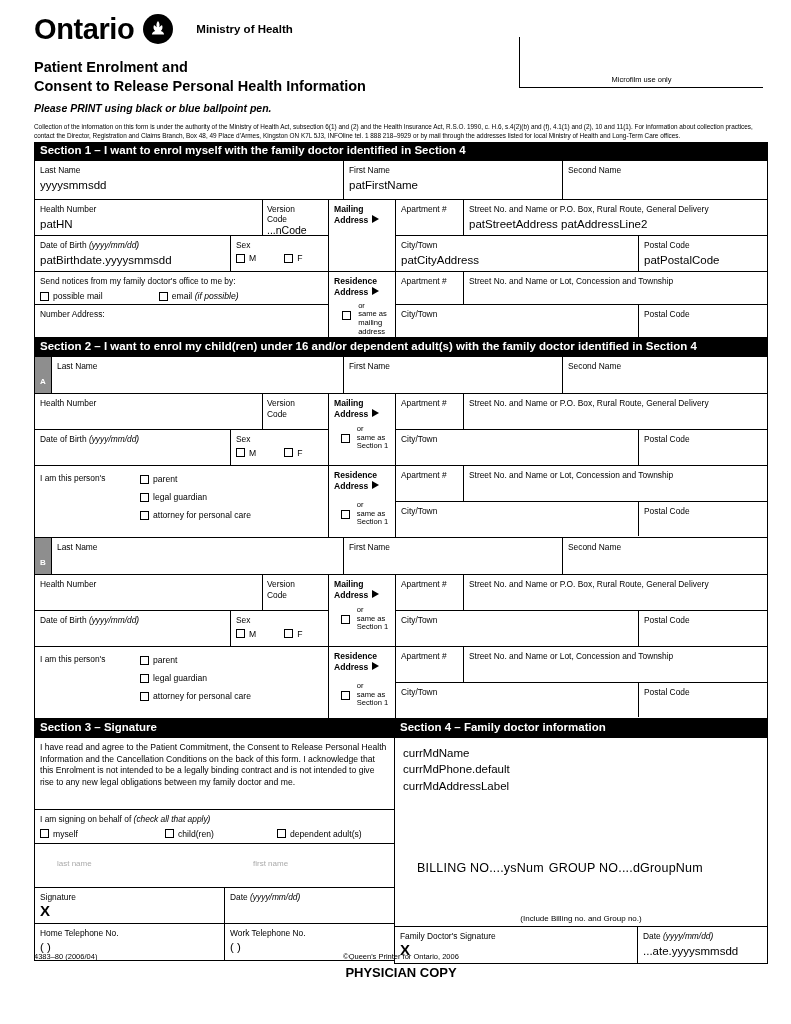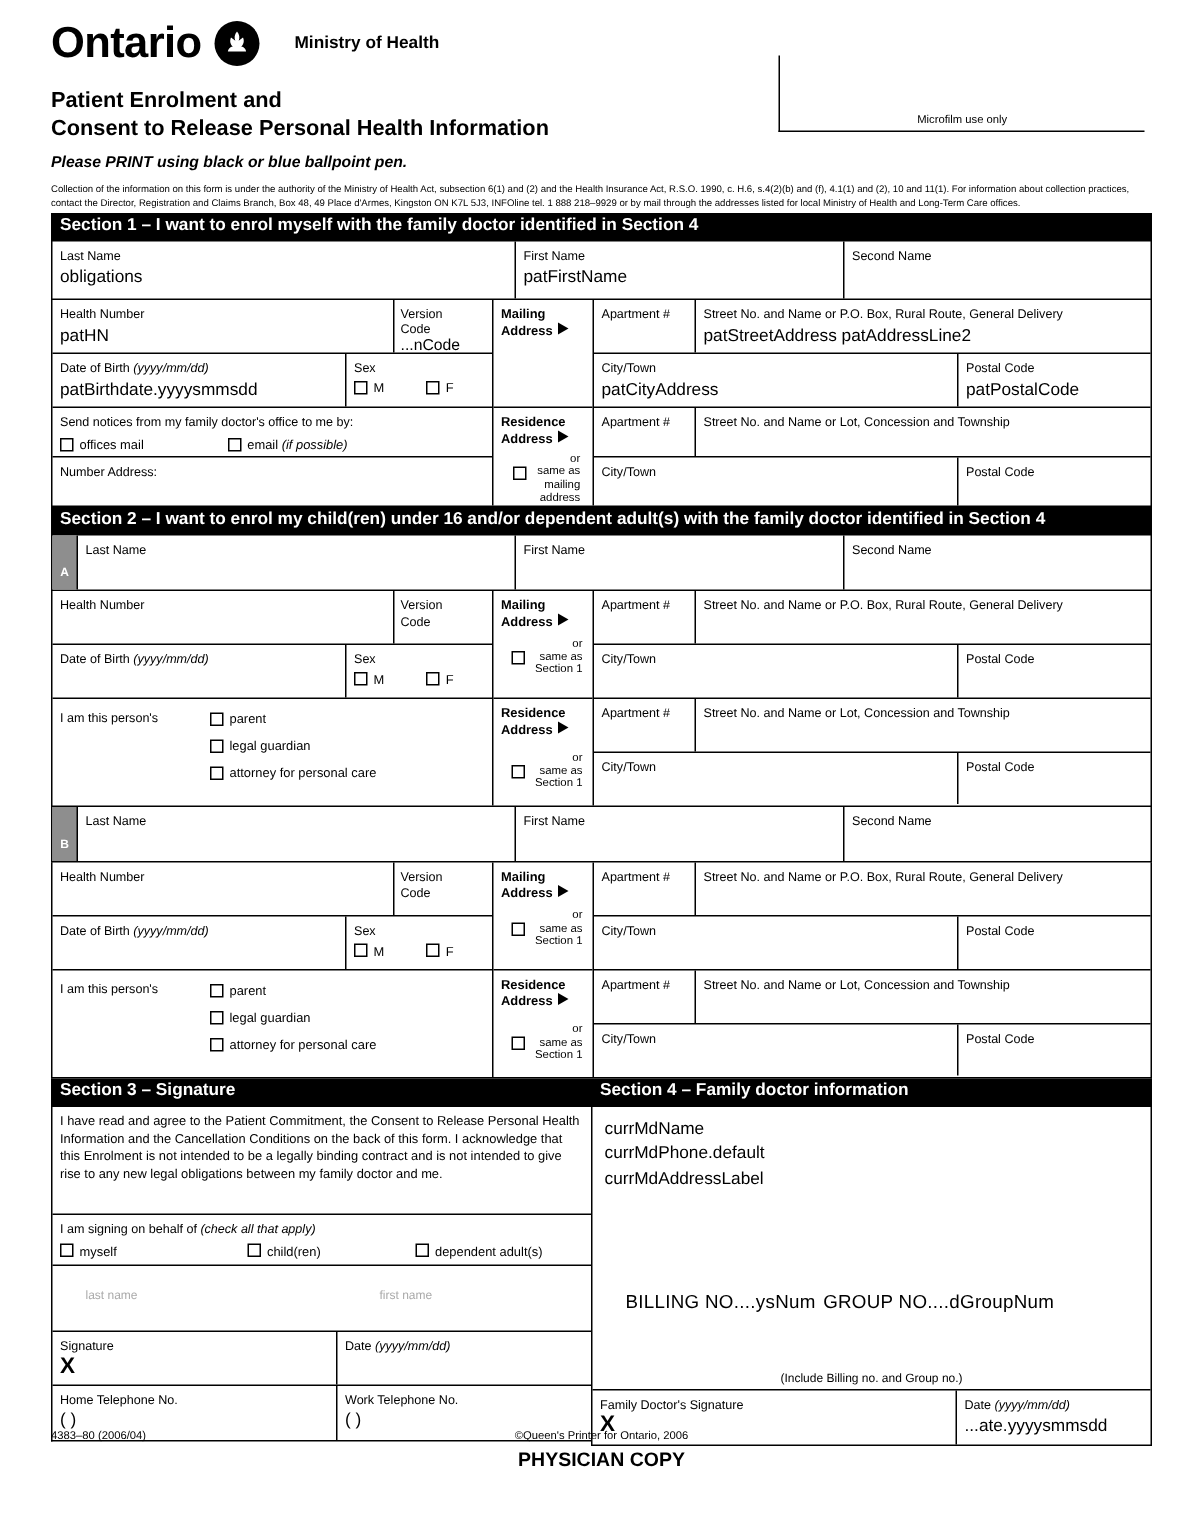--- a/index.html
+++ b/index.html
@@ -58,21 +58,21 @@
   .cb { display: inline-block; width: 9px; height: 9px; border: 1px solid #000;
         vertical-align: -1px; margin-right: 4px; background: #fff; }
   .cbrow { font-size: 8.6px; margin-top: 3px; display: flex; align-items: center; }
   .cbitem { display: inline-flex; align-items: center; font-size: 8.6px; }
 
   
   .addr-lbl { font-size: 8.6px; font-weight: bold; line-height: 1.25; padding-top: 4px; }
   .tri { display: inline-block; width: 0; height: 0;
          border-left: 7px solid #000; border-top: 4.5px solid transparent;
          border-bottom: 4.5px solid transparent; margin-left: 4px; vertical-align: 0px; }
-  .or-same { font-size: 7.6px; line-height: 1.14; text-align: right; }
+  .or-same { font-size: 7.6px; line-height: 1.14; text-align: left; }
 
   
   .tab { width: 17px; background: #8e8e8e; color: #fff; font-size: 8px; font-weight: bold;
          display: flex; align-items: center; justify-content: center;
          border-right: 1px solid #000; }
   .tab span { transform: translateY(6px); }
 
   
   .twocol { display: flex; }
   .consent { font-size: 8.6px; line-height: 1.38; padding: 4px 6px 5px 5px; }
@@ -117,21 +117,21 @@
     <span>Microfilm use only</span>
   </div>
 
   <div class="formwrap">
 
     <div class="secbar">Section 1 – I want to enrol myself with the family doctor identified in Section 4</div>
 
     <div class="row topline">
       <div class="cell" style="width:309px;height:38px;">
         <span class="lbl">Last Name</span>
-        <span class="val">obligations</span>
+        <span class="val">yyyysmmsdd</span>
       </div>
       <div class="cell" style="width:219px;height:38px;">
         <span class="lbl">First Name</span>
         <span class="val">patFirstName</span>
       </div>
       <div class="cell" style="flex:1;height:38px;">
         <span class="lbl">Second Name</span>
         <span class="val"></span>
       </div>
     </div>
@@ -169,21 +169,21 @@
                 <span>F</span>
               </label>
             </div>
           </div>
         </div>
         <div class="cell" style="height:33px;border-right:none;border-bottom:1px solid #000;">
           <span class="lbl">Send notices from my family doctor's office to me by:</span>
           <div class="cbrow" style="gap:56px;margin-top:5px;">
             <label class="cbitem">
               <span class="cb"></span>
-              <span>offices mail</span>
+              <span>possible mail</span>
             </label>
             <label class="cbitem">
               <span class="cb"></span>
               <span><span>email </span><i>(if possible)</i></span>
             </label>
           </div>
         </div>
         <div class="cell" style="height:32px;border-right:none;">
           <span class="lbl">Number Address:</span>
         </div>

